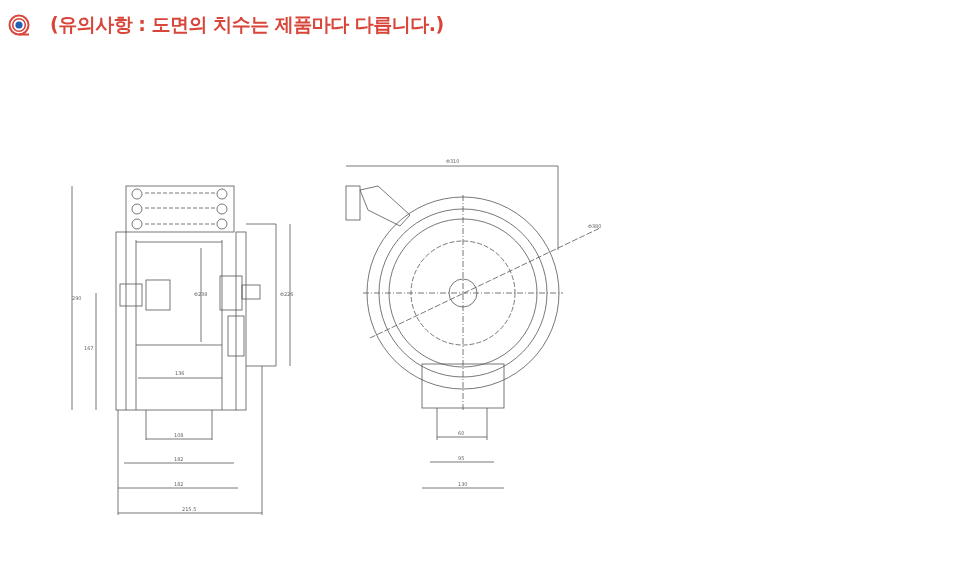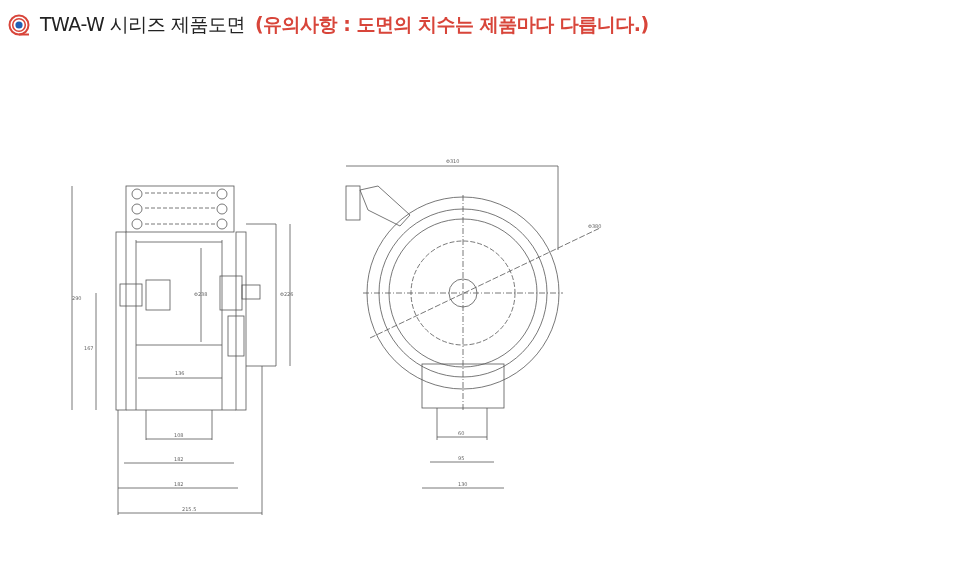--- a/index.html
+++ b/index.html
@@ -14,21 +14,20 @@
 </head>
 <body>
 
 <div class="header">
   <svg class="logo" viewBox="0 0 22 22">
     <circle cx="11" cy="11" r="9.5" fill="none" stroke="#d8453a" stroke-width="2"></circle>
     <circle cx="11" cy="11" r="6.3" fill="none" stroke="#d8453a" stroke-width="1.6"></circle>
     <circle cx="11" cy="11" r="3.6" fill="#1f5fb5"></circle>
     <line x1="11" y1="20.5" x2="21" y2="20.5" stroke="#d8453a" stroke-width="2"></line>
   </svg>
-  <span class="title">TWA-W 시리즈 제품도면</span>
   <span class="notice">(유의사항 : 도면의 치수는 제품마다 다릅니다.)</span>
 </div>
 
 <svg class="drawing" width="974" height="584" viewBox="0 0 974 584">
   <g stroke="#555" fill="none" stroke-width="0.8">
 
     <g>
 
       <rect x="126" y="186" width="108" height="46"></rect>
       <line x1="145" y1="193" x2="215" y2="193" stroke-dasharray="4,2"></line>

